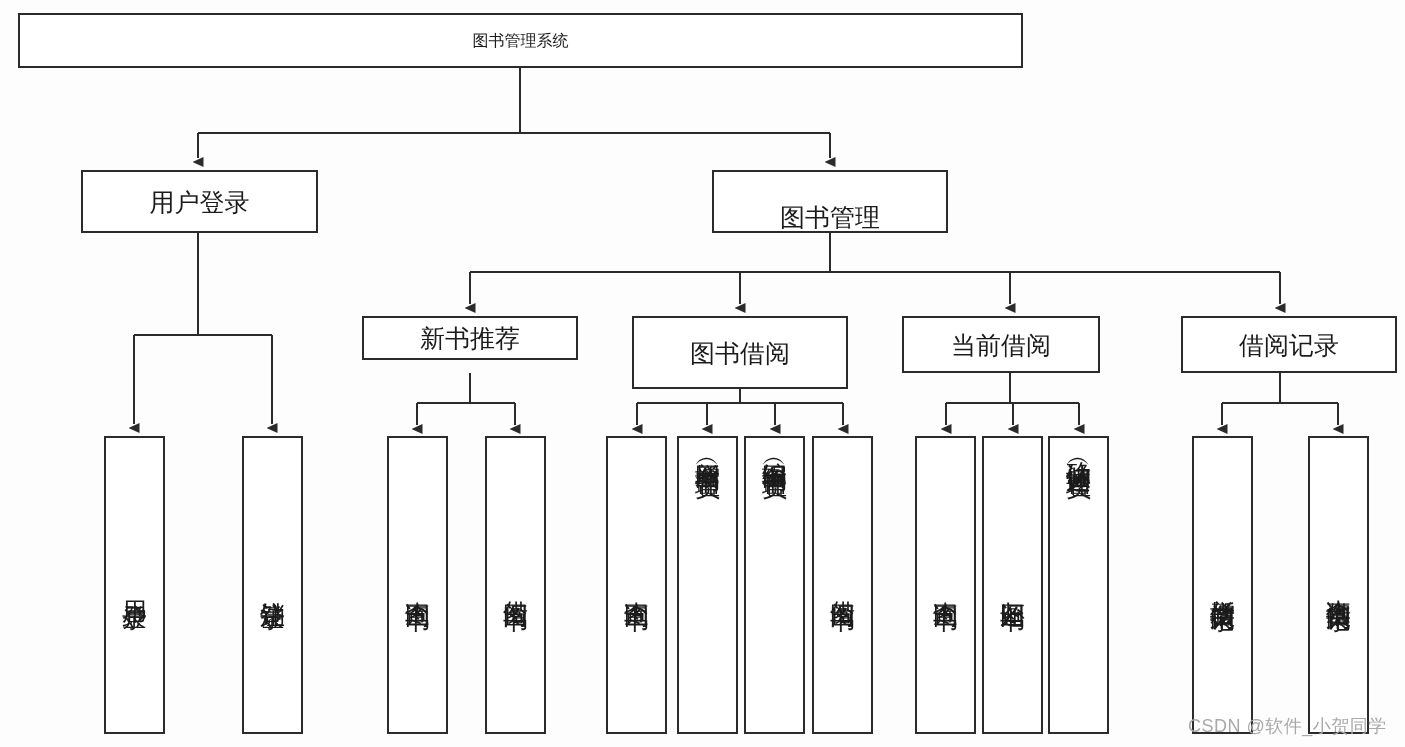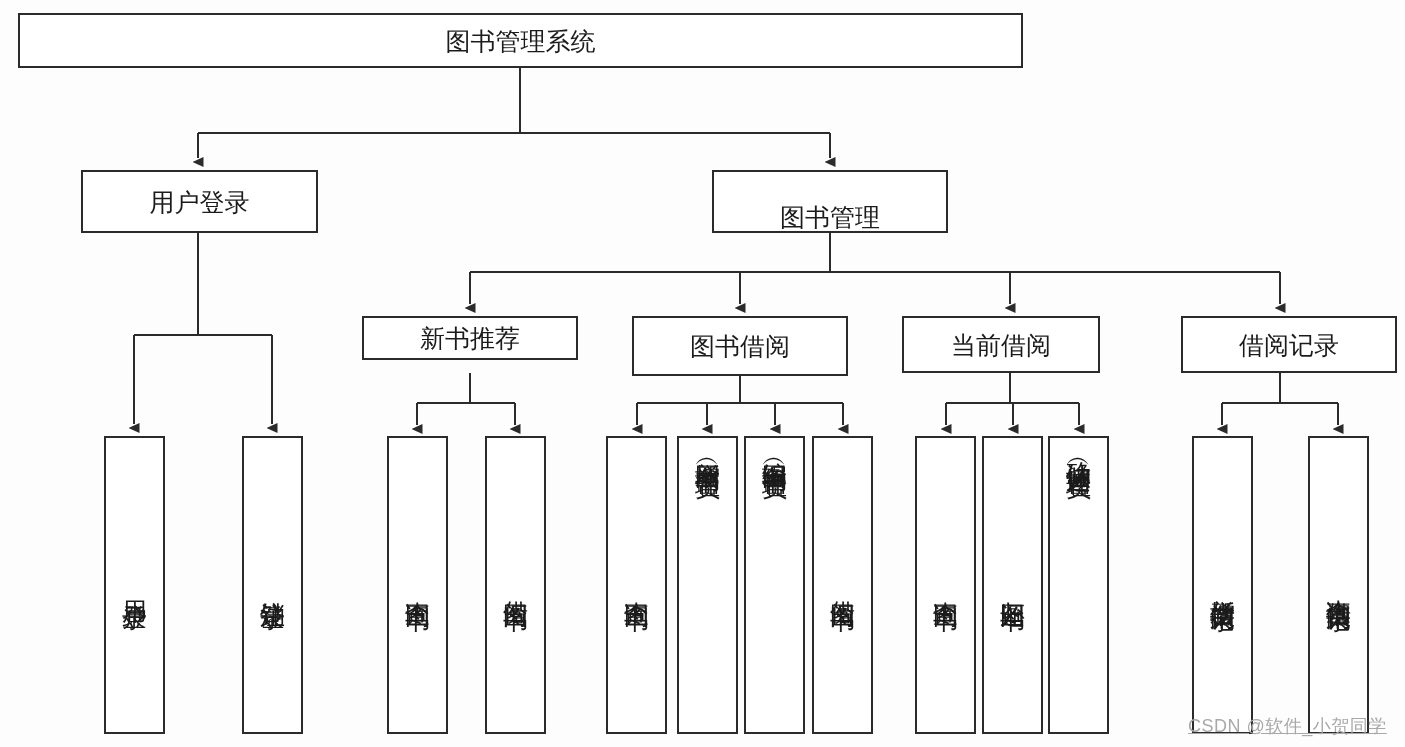--- a/index.html
+++ b/index.html
@@ -39,21 +39,21 @@
   .node-label {
     color: #1b1b1b;
     text-align: center;
     line-height: 1.12;
     white-space: nowrap;
   }
   .node.horizontal .node-label {
     font-size: 25px;
   }
   .node.root .node-label {
-    font-size: 25px;
+    font-size: 16px;
     text-align: right;
   }
   .node.vertical {
     align-items: flex-start;
     justify-content: center;
     padding-top: 4px;
   }
   .node.vertical .node-label {
     writing-mode: vertical-rl;
     text-orientation: upright;
@@ -66,21 +66,20 @@
     padding-top: 0;
   }
   .watermark {
     position: absolute;
     left: 1188px;
     top: 714px;
     font-size: 18px;
     color: #a9a9a9;
     white-space: nowrap;
     letter-spacing: 0.5px;
-    text-decoration: underline;
   }
 </style>
 </head>
 <body>
 
 <div id="diagram-root">
 
   <svg id="edges" viewBox="0 0 1405 747">
     <defs>
       <marker id="arrow" markerWidth="10" markerHeight="11" refX="1" refY="5.5" orient="auto" markerUnits="userSpaceOnUse">
@@ -141,21 +140,21 @@
   <div class="node horizontal" style="left:81px; top:170px; width:237px; height:63px;">
     <span class="node-label">用户登录</span>
   </div>
   <div class="node horizontal" style="left:712px; top:170px; width:236px; height:63px;align-items:flex-end;">
     <span class="node-label">图书管理</span>
   </div>
 
   <div class="node horizontal" style="left:362px; top:316px; width:216px; height:44px;">
     <span class="node-label">新书推荐</span>
   </div>
-  <div class="node horizontal" style="left:632px; top:316px; width:216px; height:60px;">
+  <div class="node horizontal" style="left:632px; top:316px; width:216px; height:73px;">
     <span class="node-label">图书借阅</span>
   </div>
   <div class="node horizontal" style="left:902px; top:316px; width:198px; height:57px;">
     <span class="node-label">当前借阅</span>
   </div>
   <div class="node horizontal" style="left:1172px; top:316px; width:216px; height:57px;margin-left:9px;">
     <span class="node-label">借阅记录</span>
   </div>
 
   <div class="node vertical centered" style="left:104px; top:436px; width:61px; height:298px;">

